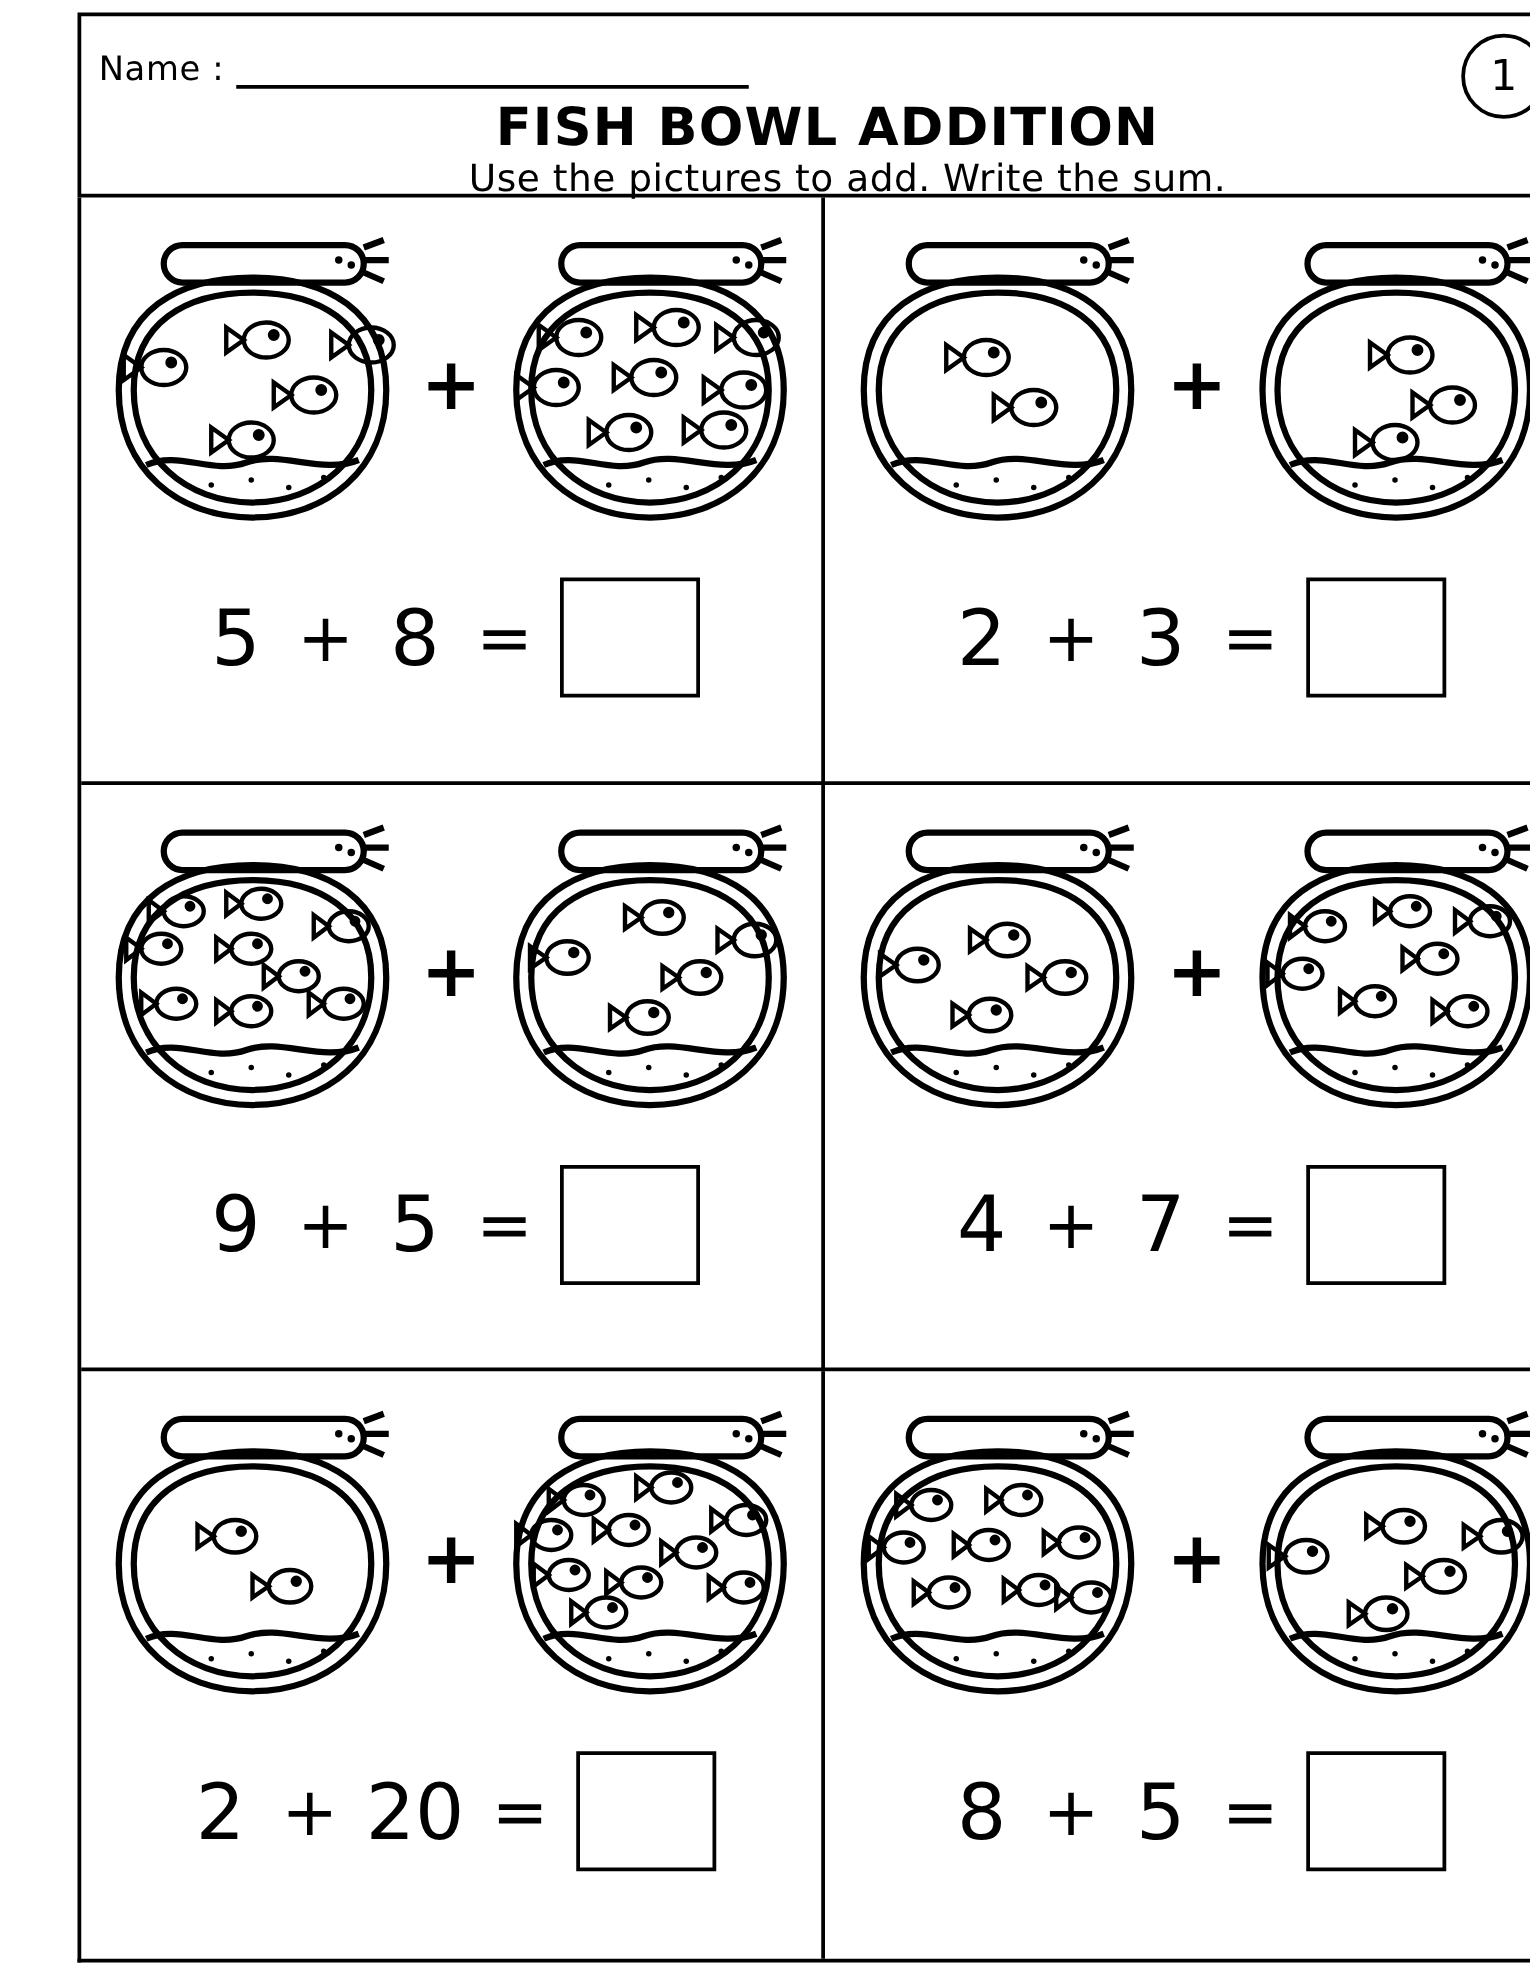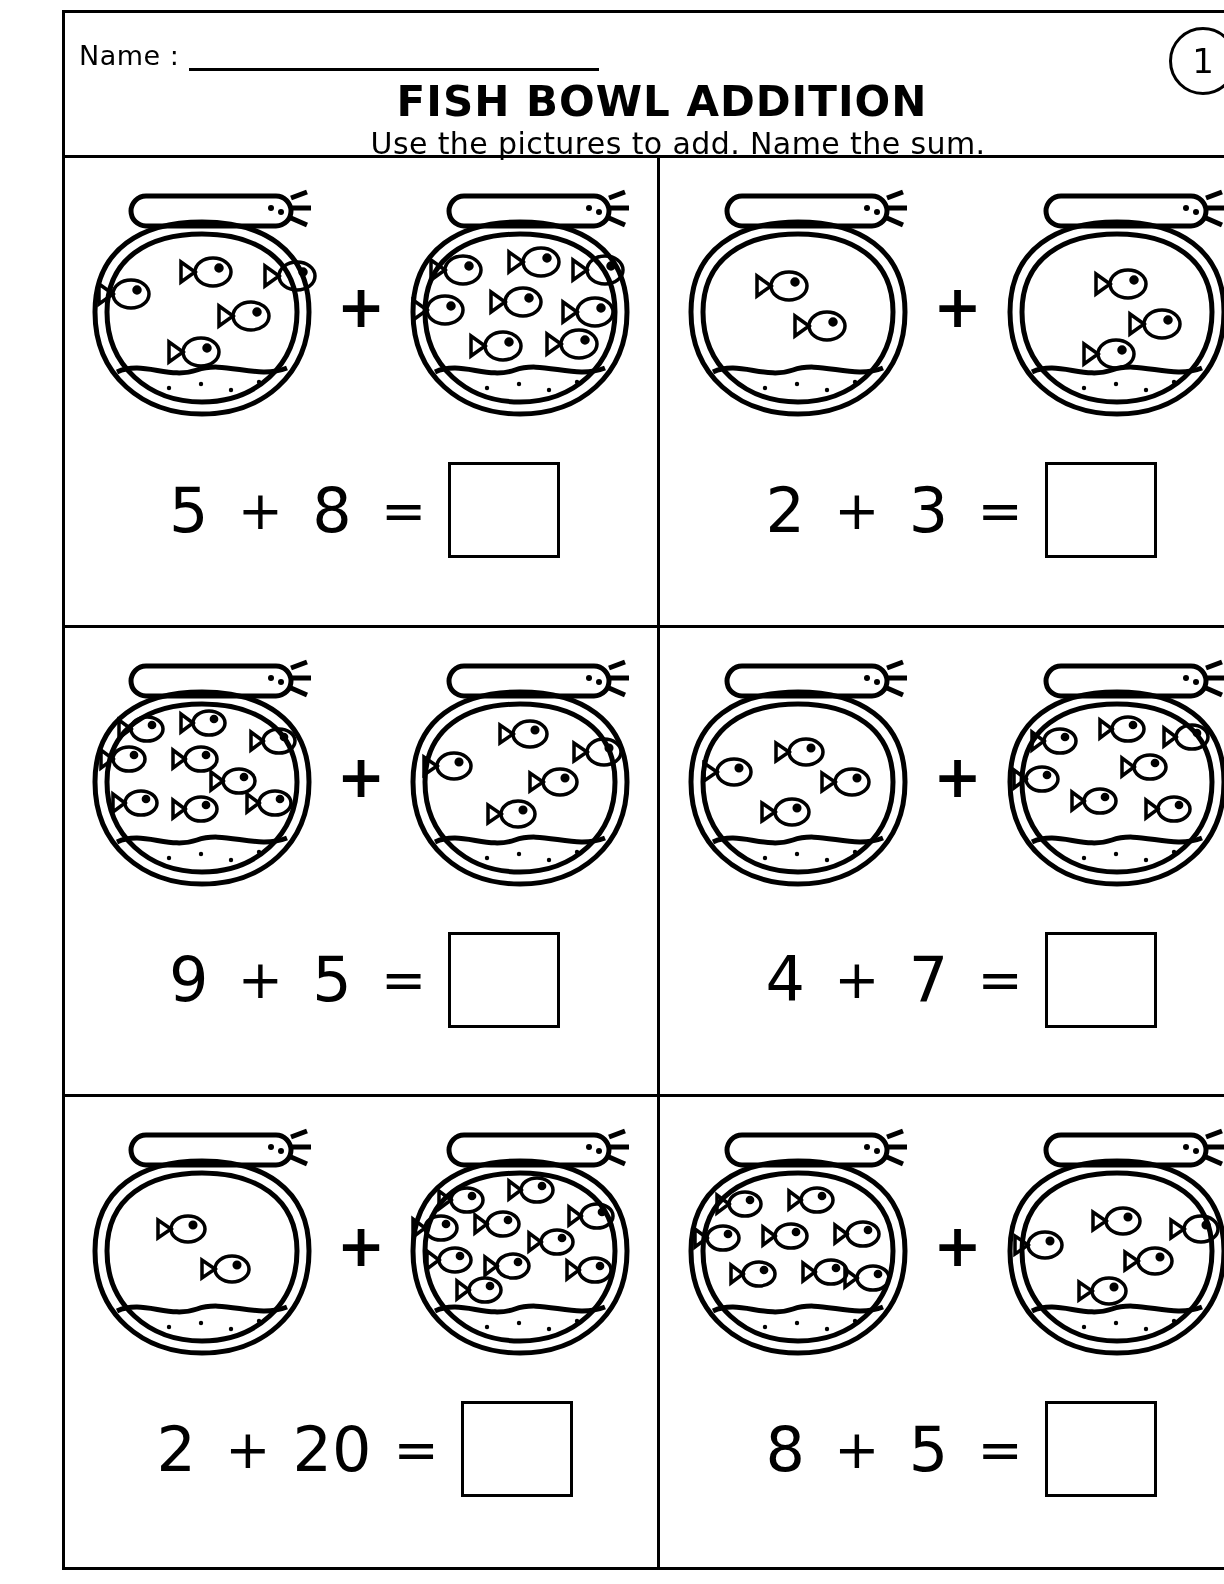--- a/index.html
+++ b/index.html
@@ -129,21 +129,21 @@
 
 <div class="sheet">
 
   <div class="header">
     <div class="name-row">
       <span class="name-label">Name :</span>
       <span class="name-line"></span>
     </div>
     <div class="title-row">
       <span class="title">FISH BOWL ADDITION</span>
-      <span class="subtitle">Use the pictures to add. Name the sum.</span>
+      <span class="subtitle">Use the pictures to add. Write the sum.</span>
     </div>
     <div class="page-badge">
       <span>1</span>
     </div>
   </div>
 
   <div class="grid">
 
     <div class="cell">
       <div class="bowls">

